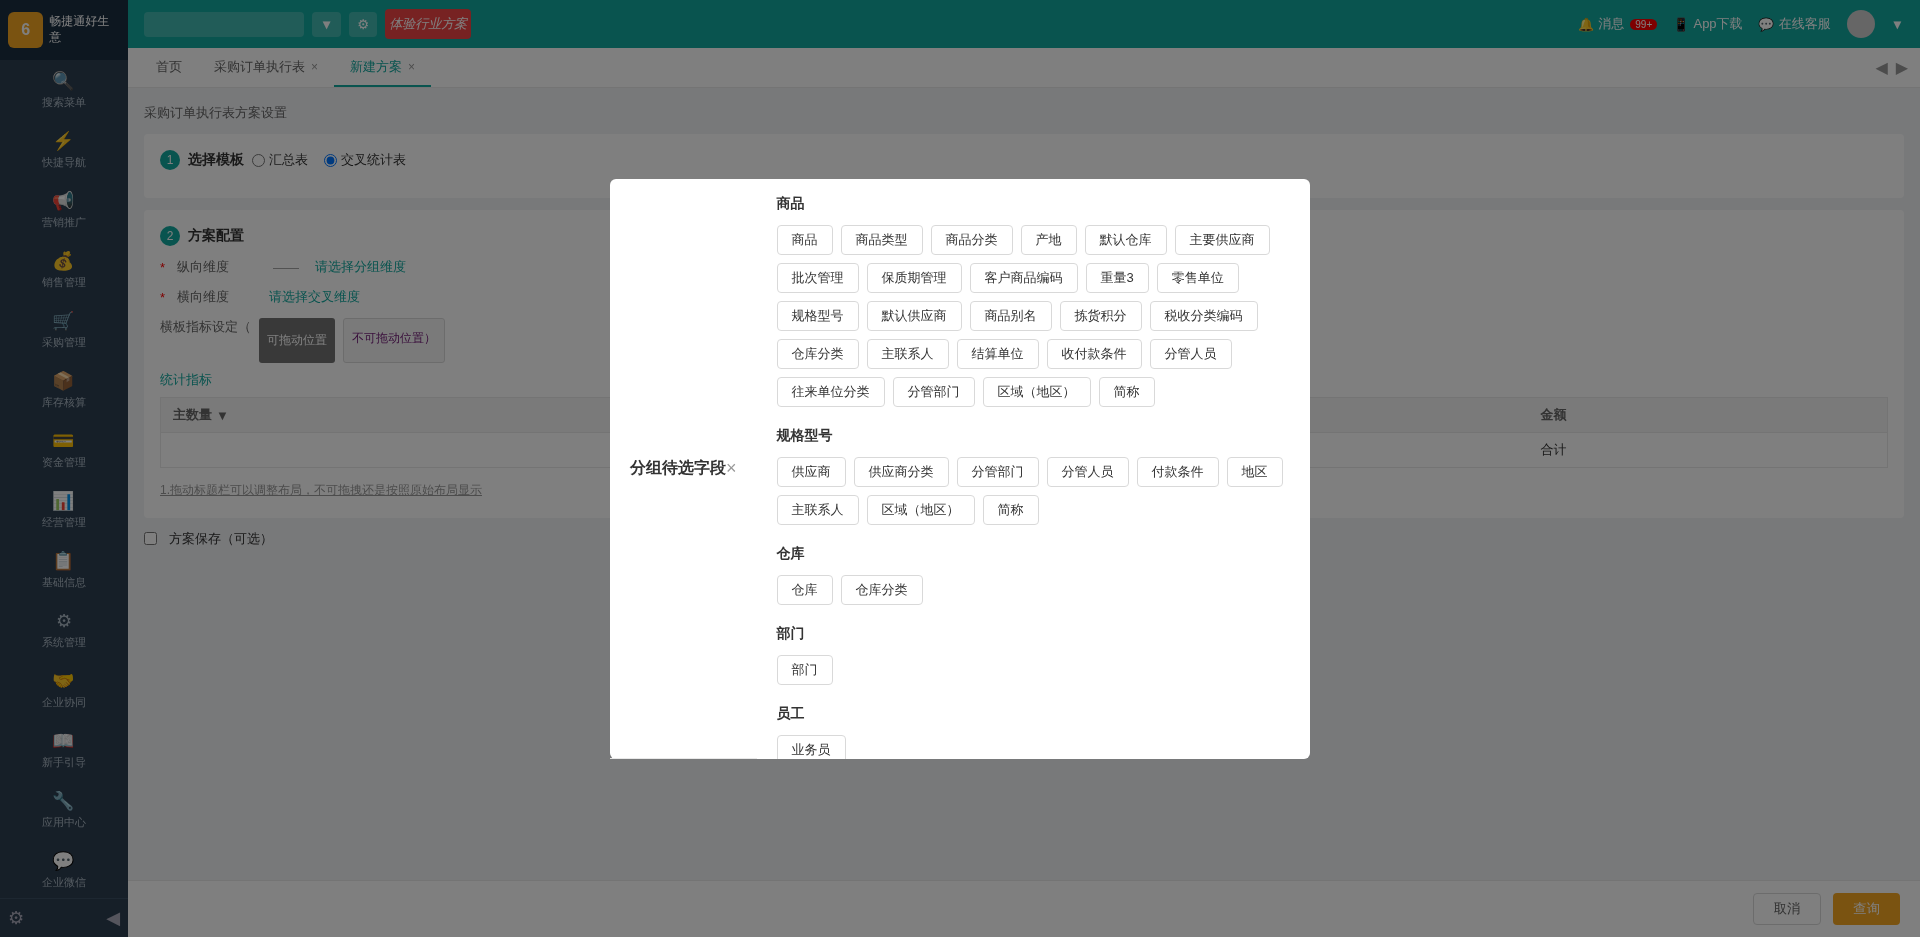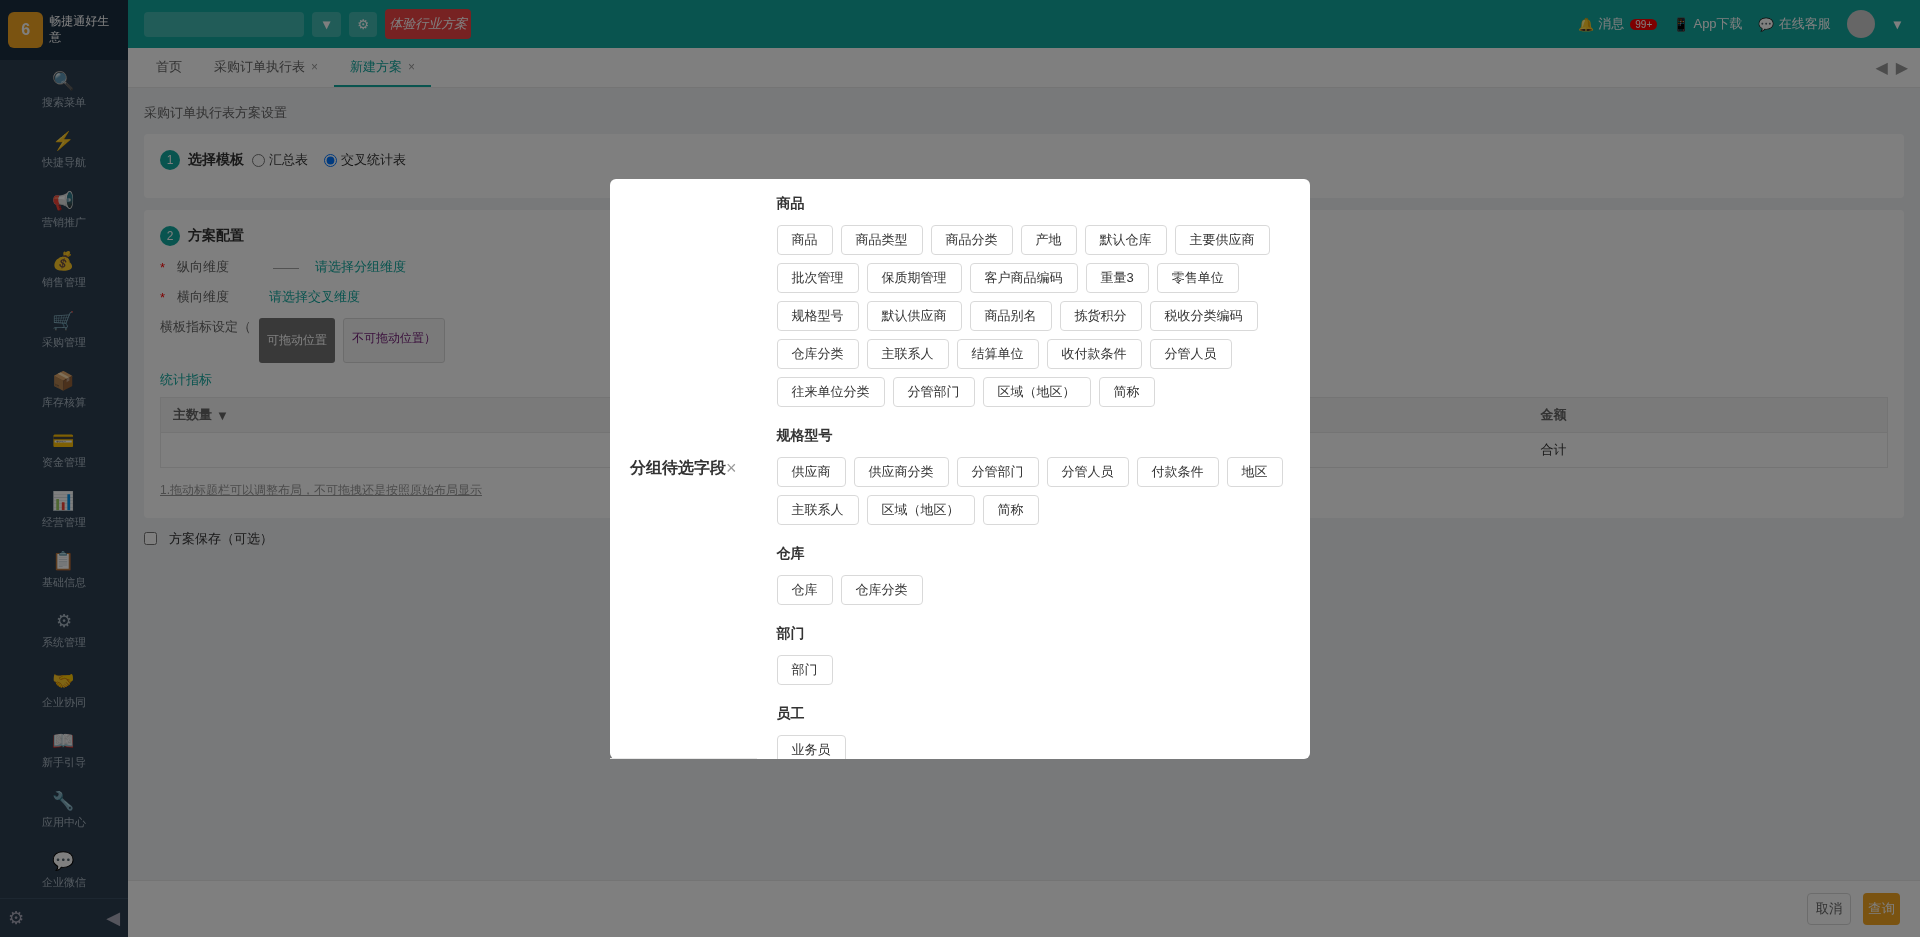--- a/index.html
+++ b/index.html
@@ -52,22 +52,22 @@
     .radio-group { display: flex; align-items: center; gap: 16px; }
     .radio-item { display: flex; align-items: center; gap: 4px; cursor: pointer; }
     .form-row { display: flex; align-items: center; gap: 12px; margin-bottom: 12px; }
     .form-label { color: #666; min-width: 80px; }
     .required { color: red; }
     .dash { color: #999; margin: 0 4px; }
     .select-placeholder { color: #13a89e; cursor: pointer; }
 
     
     .bottom-bar { background: white; border-top: 1px solid #e8e8e8; padding: 12px 20px; display: flex; justify-content: flex-end; gap: 12px; flex-shrink: 0; }
-    .btn-cancel { background: white; border: 1px solid #d9d9d9; color: #666; padding: 6px 8px; border-radius: 4px; cursor: pointer; }
-    .btn-confirm { background: #f5a623; border: none; color: white; padding: 6px 5px; border-radius: 4px; cursor: pointer; }
+    .btn-cancel { background: white; border: 1px solid #d9d9d9; color: #666; padding: 6px 20px; border-radius: 4px; cursor: pointer; }
+    .btn-confirm { background: #f5a623; border: none; color: white; padding: 6px 20px; border-radius: 4px; cursor: pointer; }
 
     
     .modal-overlay { position: fixed; top: 0; left: 0; width: 100%; height: 100%; background: rgba(0,0,0,0.5); display: flex; align-items: center; justify-content: center; z-index: 1000; }
     .modal { background: white; border-radius: 6px; width: 700px; max-height: 580px; display: flex; flex-direction: row; }
     .modal-header { padding: 16px 20px; border-bottom: 1px solid #e8e8e8; display: flex; align-items: center; justify-content: space-between; }
     .modal-title { font-size: 16px; font-weight: bold; }
     .modal-close { background: none; border: none; cursor: pointer; color: #999; font-size: 18px; }
     .modal-body { flex: 1; overflow-y: auto; padding: 16px 20px; }
 
     

